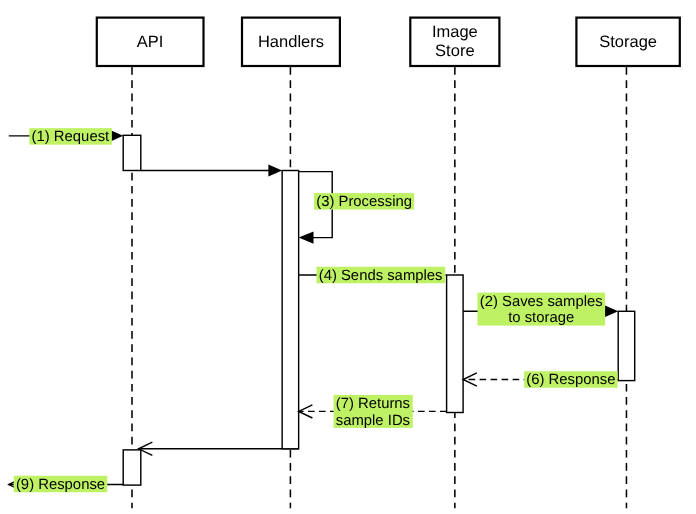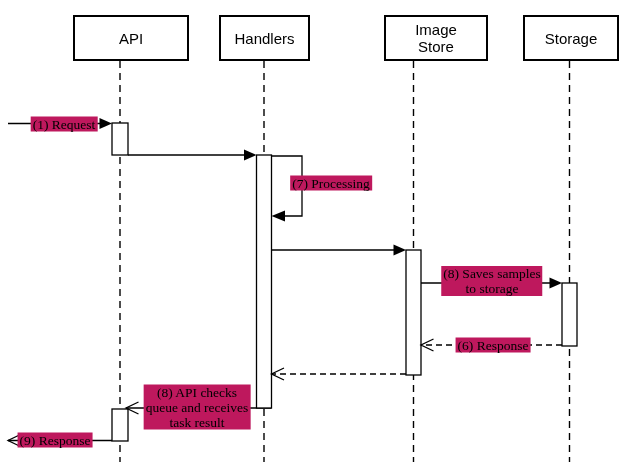--- a/index.html
+++ b/index.html
@@ -32,27 +32,26 @@
     align-items: center;
     justify-content: center;
     text-align: center;
     font-size: 15px;
     line-height: 17px;
     white-space: pre-line;
   }
   .msg-label {
     position: absolute;
     transform: translate(-50%, -50%);
-    background: #be185d;
+    background: #bef264;
     font-size: 13.5px;
     line-height: 15px;
     text-align: center;
     white-space: pre-line;
     padding: 0 2px;
-    font-family: Liberation Serif, serif;
   }
 </style>
 </head>
 <body>
 
 <div id="stage">
 
   <svg id="diagram-svg" width="633" height="467" viewBox="0 0 633 467">
 
     <g stroke="#000000" stroke-width="1.4" stroke-dasharray="7 5">
@@ -91,29 +90,29 @@
     </g>
 
     <g fill="none" stroke="#000000" stroke-width="1.3">
       <path d="M433.5 339 L421 345 L433.5 351"></path>
       <path d="M284 368 L271.5 374 L284 380"></path>
       <path d="M138.5 402 L126 408 L138.5 414"></path>
       <path d="M20.5 434.5 L8 440.5 L20.5 446.5"></path>
     </g>
   </svg>
 
-  <div class="actor-box" style="left:73px;  width:116px;">API</div>
+  <div class="actor-box" style="left:87px;  width:99px;">API</div>
   <div class="actor-box" style="left:219px; width:91px;">Handlers</div>
-  <div class="actor-box" style="left:384px; width:104px;">Image
+  <div class="actor-box" style="left:372px; width:83px;">Image
 Store</div>
   <div class="actor-box" style="left:523px; width:96px;">Storage</div>
 
   <div class="msg-label" style="left:64px;  top:124px;">(1) Request</div>
-  <div class="msg-label" style="left:331px; top:183px;">(7) Processing</div>
-  <div class="msg-label" style="left:492px; top:281px;">(8) Saves samples
+  <div class="msg-label" style="left:331px; top:183px;">(3) Processing</div>
+  <div class="msg-label" style="left:346px; top:250px;">(4) Sends samples</div>
+  <div class="msg-label" style="left:492px; top:281px;">(2) Saves samples
 to  storage</div>
-  <div class="msg-label" style="left:493px; top:345px;">(6) Response</div>
-  <div class="msg-label" style="left:197px; top:407px;">(8) API checks
-queue and receives
-task result</div>
+  <div class="msg-label" style="left:519px; top:345px;">(6) Response</div>
+  <div class="msg-label" style="left:339px; top:374px;">(7) Returns
+sample IDs</div>
   <div class="msg-label" style="left:55px;  top:440px;">(9) Response</div>
 
 </div>
 
 </body></html>

